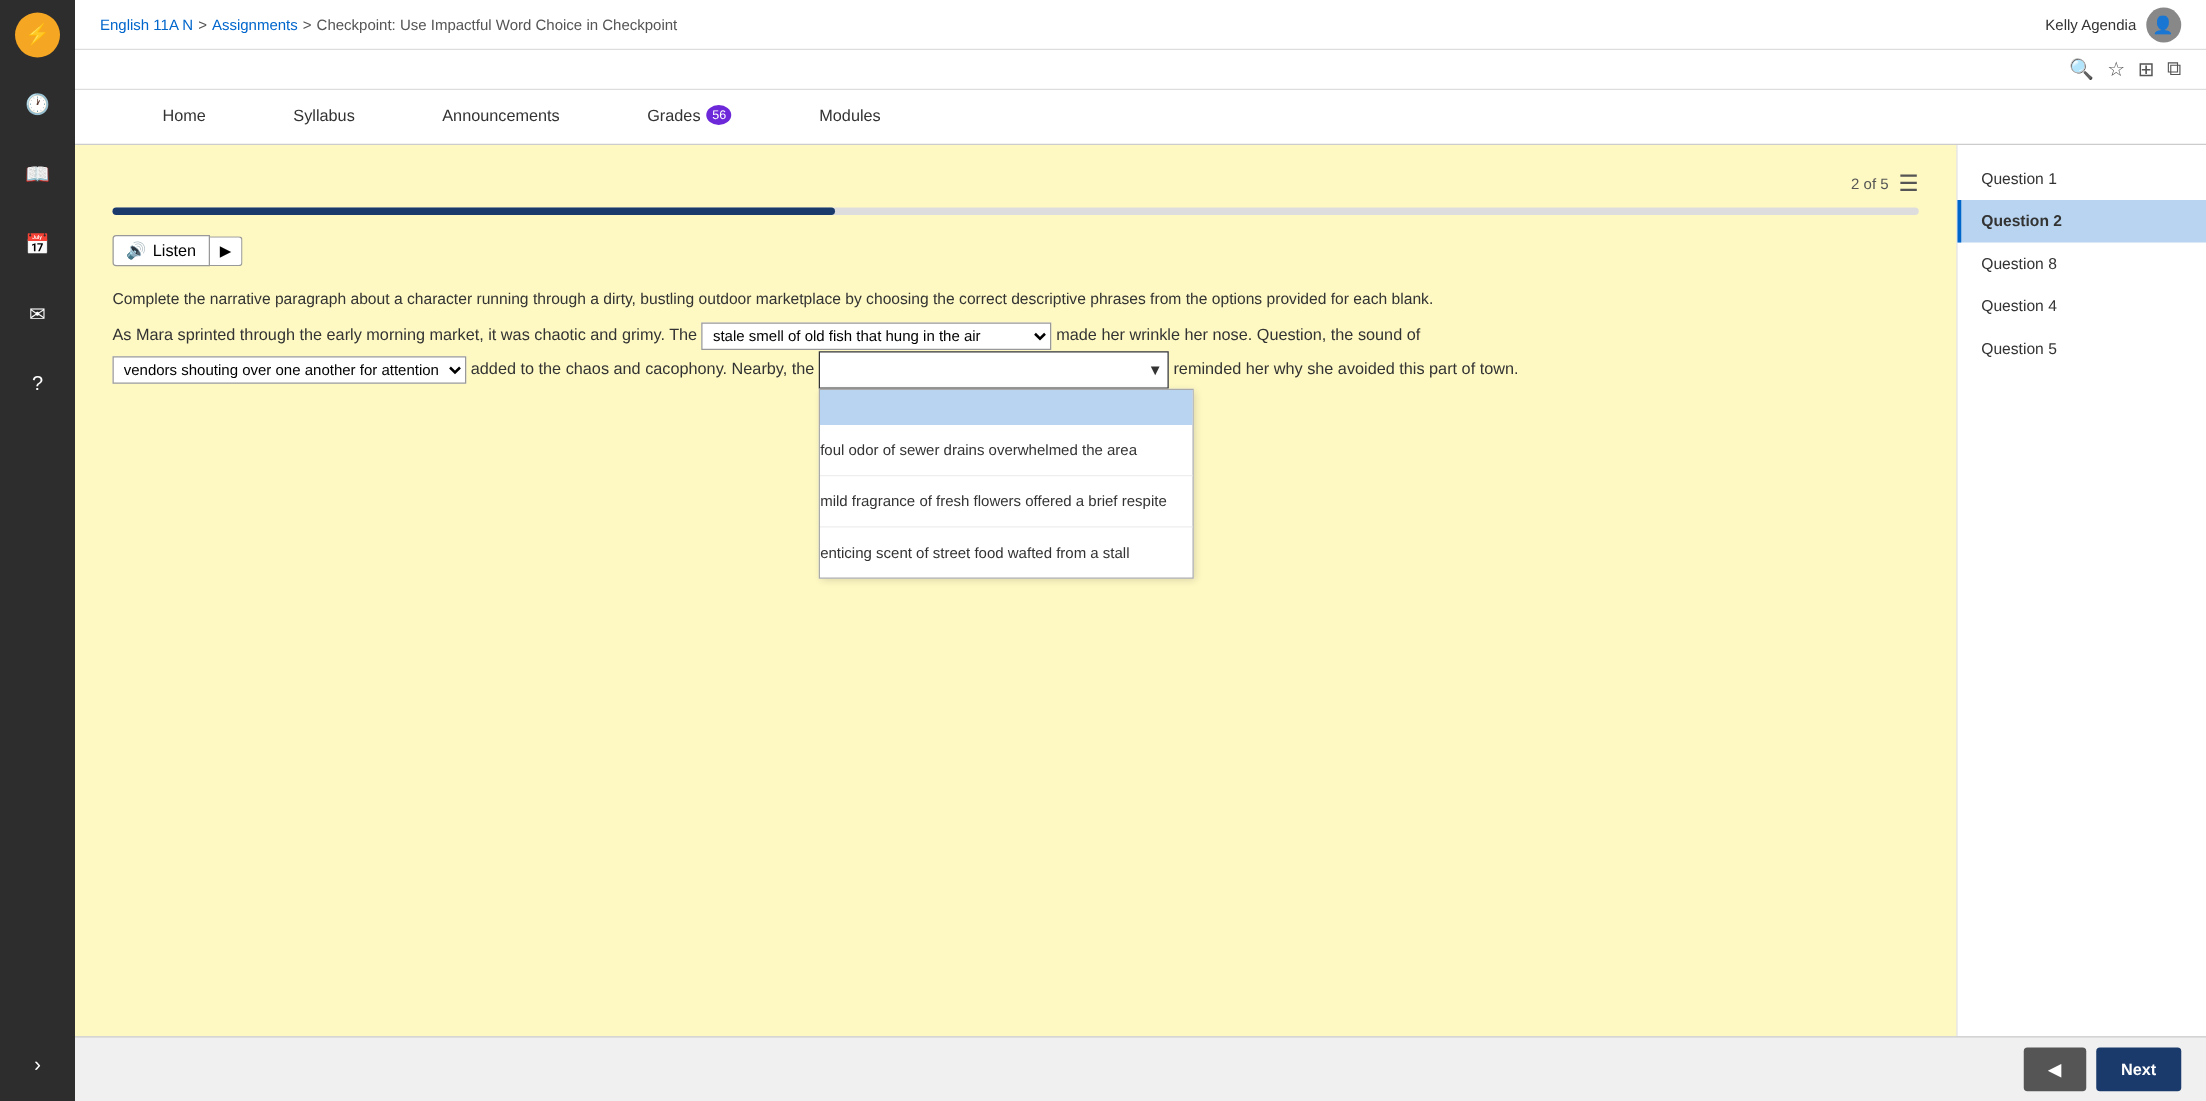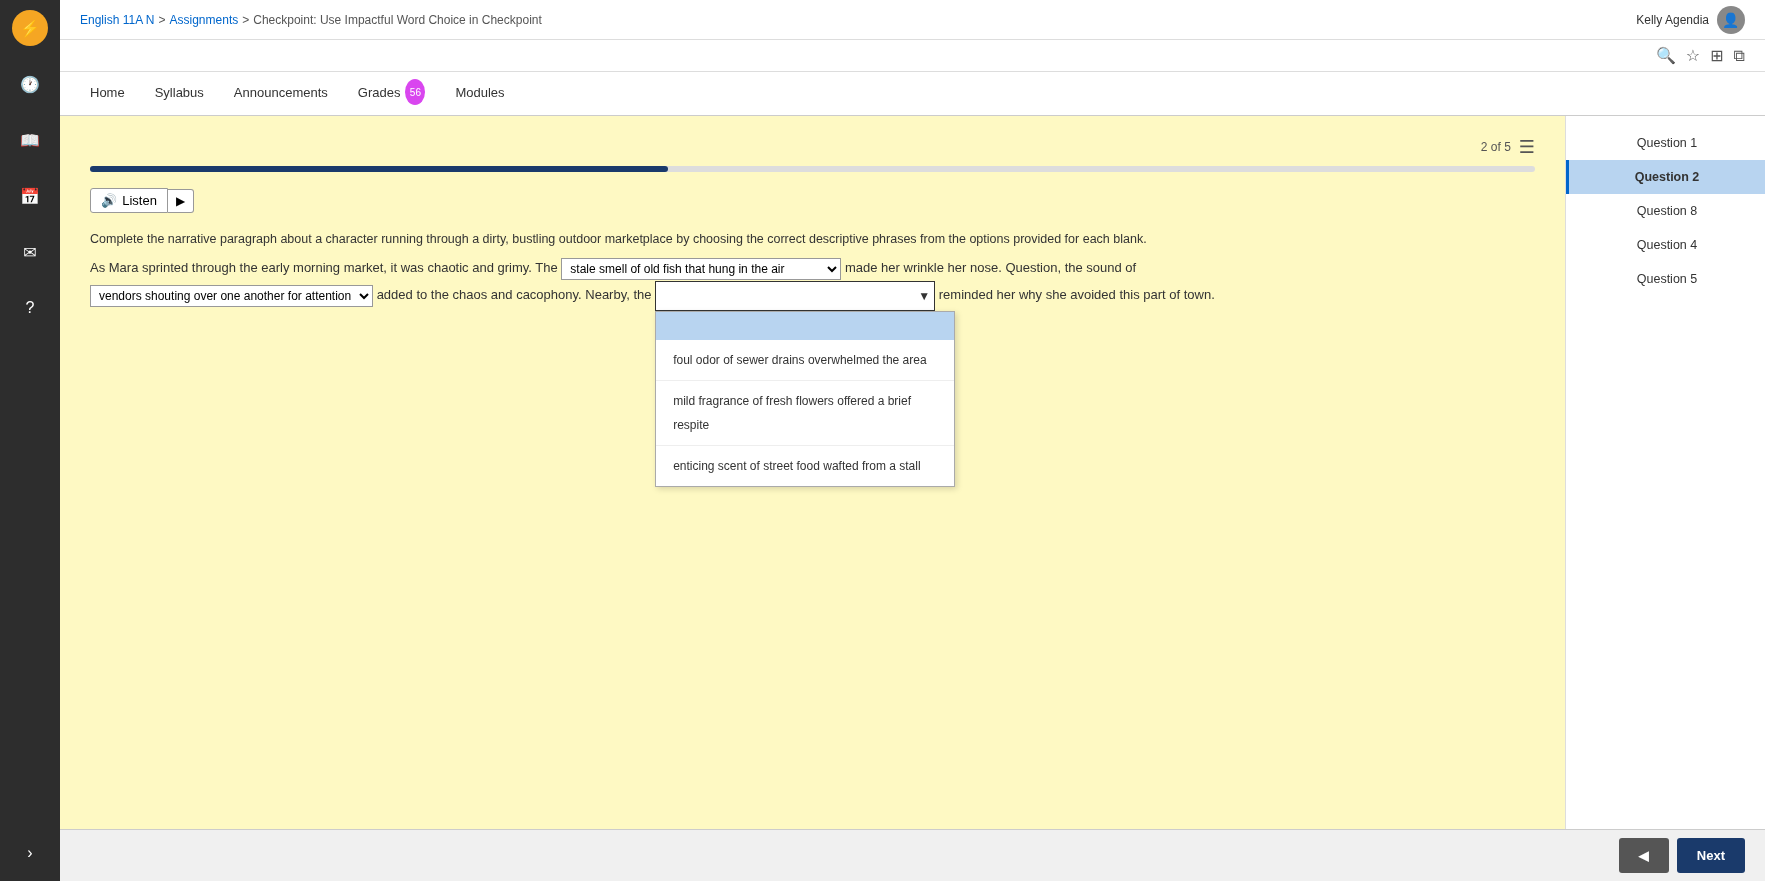--- a/index.html
+++ b/index.html
@@ -122,27 +122,28 @@
     .nav-tab {
       font-size: 13px;
       color: #333;
       cursor: pointer;
       padding: 10px 0;
       border-bottom: 3px solid transparent;
       text-decoration: none;
       display: flex;
       align-items: center;
       gap: 5px;
+      margin-left: 40px;
     }
     .grades-badge {
-      background: #d946ef;
+      background: #6d28d9;
       color: #fff;
       border-radius: 50%;
       width: 20px;
-      height: 26px;
+      height: 16px;
       font-size: 10px;
       display: flex;
       align-items: center;
       justify-content: center;
     }
 
     
     .content-area {
       flex: 1;
       display: flex;
@@ -256,39 +257,38 @@
       border: 1px solid #aaa;
       z-index: 100;
       box-shadow: 2px 2px 6px rgba(0,0,0,0.15);
     }
     .dropdown-open-header {
       background: #b8d4f0;
       height: 28px;
       display: block;
     }
     .dropdown-item {
-      padding: 8px 17px;
+      padding: 8px 0;
       font-size: 12px;
       color: #333;
       cursor: pointer;
       border-bottom: 1px solid #eee;
     }
     .dropdown-item:last-child {
       border-bottom: none;
     }
 
     
     .question-nav-panel {
       width: 200px;
       background: #fff;
       border-left: 1px solid #ddd;
       padding: 10px 0;
       display: flex;
       flex-direction: column;
-      text-align: center;
     }
     .question-nav-item {
       padding: 10px 16px;
       font-size: 12.5px;
       color: #333;
       cursor: pointer;
       border-left: 3px solid transparent;
     }
     .question-nav-item.active {
       background: #b8d4f0;

